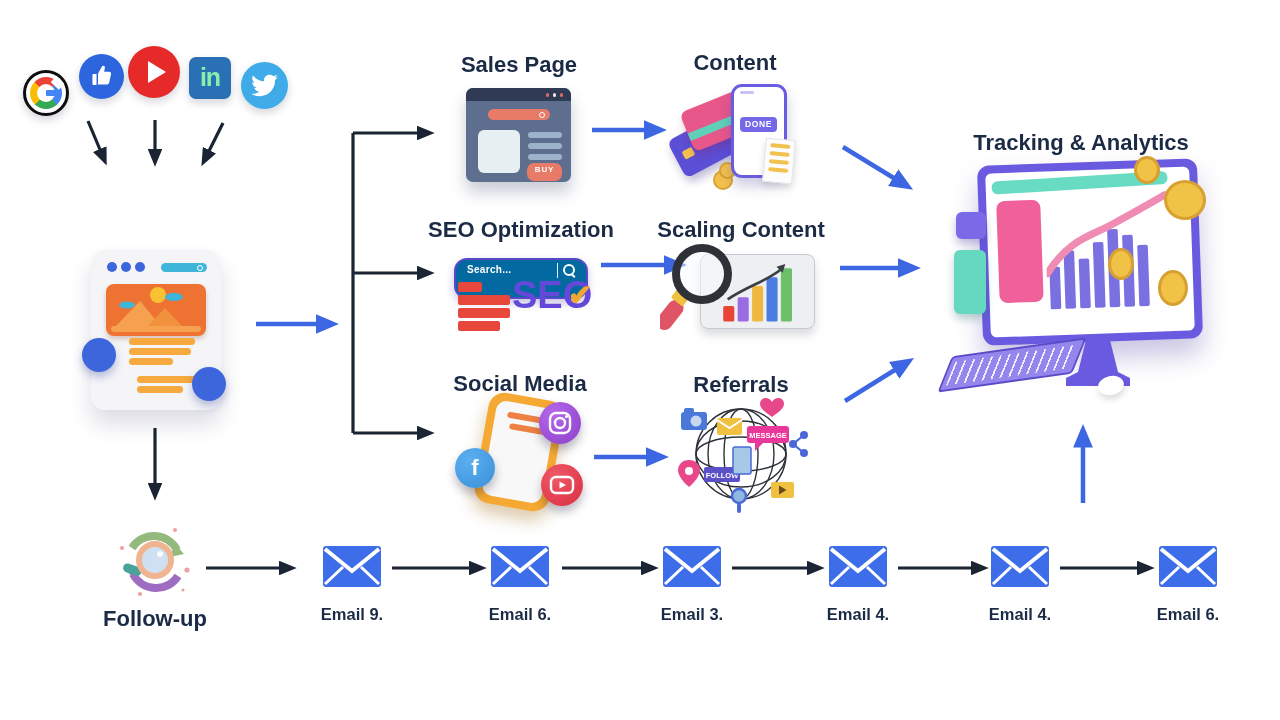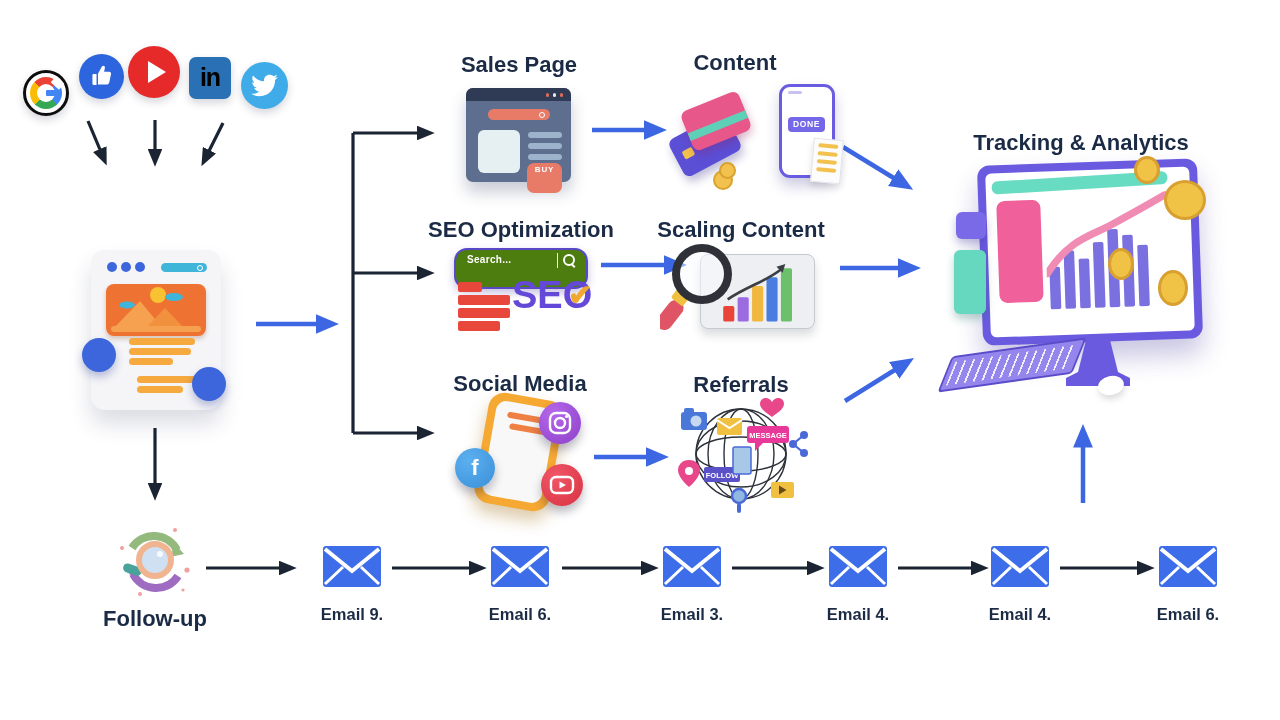--- a/index.html
+++ b/index.html
@@ -21,21 +21,21 @@
      background:conic-gradient(from -45deg,#ea4335 0 90deg,#4285f4 90deg 180deg,#34a853 180deg 270deg,#fbbc05 270deg 360deg);}
   .google .hole{position:absolute;inset:11px;border-radius:50%;background:#fff;}
   .google .gap{position:absolute;right:3px;top:6px;width:11px;height:8px;background:#fff;transform:rotate(42deg);}
   .google .bar{position:absolute;right:5px;top:17px;width:15px;height:6px;background:#4285f4;border-radius:1px;}
   .fblike{left:79px;top:54px;width:45px;height:45px;background:#2c65dd;}
   .fblike svg{position:absolute;inset:8px;}
   .youtube{left:128px;top:46px;width:52px;height:52px;background:#e62a2a;}
   .youtube .play{position:absolute;left:20px;top:15px;width:0;height:0;
      border-left:18px solid #fff;border-top:11px solid transparent;border-bottom:11px solid transparent;}
   .linkedin{left:189px;top:57px;width:42px;height:42px;border-radius:7px;background:#2a70b5;
-     color:#000000;font-weight:bold;font-size:25px;text-align:center;line-height:40px;letter-spacing:-1px;
+     color:#86efac;font-weight:bold;font-size:25px;text-align:center;line-height:40px;letter-spacing:-1px;
      box-shadow:0 4px 8px rgba(20,30,60,.18);position:absolute;}
   .twitter{left:241px;top:62px;width:47px;height:47px;background:#3fabe8;}
   .twitter svg{position:absolute;inset:9px;}
 
   
   .offer{position:absolute;left:30px;top:186px;width:250px;text-align:center;
          font-variant:small-caps;font-weight:600;font-size:19px;letter-spacing:1.6px;
          color:#1e2c4c;line-height:23px;}
 
   
@@ -60,45 +60,45 @@
 
   
   .salespage{position:absolute;left:466px;top:88px;width:105px;height:94px;background:#5d6e8e;
       border-radius:7px;box-shadow:0 10px 16px rgba(40,50,90,.25);}
   .sp-header{position:absolute;left:0;top:0;right:0;height:13px;background:#2f3b54;border-radius:7px 7px 0 0;}
   .sp-header i{position:absolute;top:5px;width:3.5px;height:3.5px;border-radius:50%;}
   .sp-search{position:absolute;left:22px;top:21px;width:62px;height:11px;border-radius:6px;background:#e87a68;}
   .sp-search::after{content:"";position:absolute;right:5px;top:2.5px;width:4px;height:4px;border:1.4px solid #fff;border-radius:50%;}
   .sp-img{position:absolute;left:12px;top:42px;width:42px;height:43px;background:#e6eff2;border-radius:6px;}
   .sp-line{position:absolute;left:62px;width:34px;height:6px;border-radius:3px;background:#9db3cc;}
-  .sp-buy{position:absolute;left:61px;top:75px;width:35px;height:30px;border-radius:7px;background:#e87a68;
+  .sp-buy{position:absolute;left:61px;top:75px;width:35px;height:18px;border-radius:7px;background:#e87a68;
       color:#fff;font-size:8px;font-weight:bold;text-align:center;line-height:13px;letter-spacing:.8px;}
 
   
   .purchase{position:absolute;left:673px;top:82px;width:122px;height:110px;}
   .pc-card{position:absolute;border-radius:7px;}
   .pc-card.purple{left:0px;top:42px;width:64px;height:42px;background:#5b4fd6;transform:rotate(-28deg);
       box-shadow:0 6px 10px rgba(40,30,120,.3);}
   .pc-card.purple .chip{position:absolute;left:8px;top:16px;width:11px;height:9px;border-radius:2px;background:#f2c14e;}
   .pc-card.pink{left:12px;top:18px;width:62px;height:42px;background:#e8578a;transform:rotate(-22deg);overflow:hidden;
       box-shadow:0 5px 9px rgba(150,30,90,.3);}
   .pc-card.pink .stripe{position:absolute;left:0;top:22px;width:100%;height:8px;background:#5fd0b8;}
   .pc-phone{position:absolute;left:58px;top:2px;width:56px;height:94px;background:#fff;border:3.5px solid #6a5ce0;
-      border-radius:11px;box-sizing:border-box;box-shadow:0 8px 14px rgba(60,50,140,.25);margin-left:48px;}
+      border-radius:11px;box-sizing:border-box;box-shadow:0 8px 14px rgba(60,50,140,.25);}
   .pc-phone::before{content:"";position:absolute;left:6px;top:4px;width:14px;height:3px;border-radius:2px;background:#c8c2f0;}
   .pc-done{position:absolute;left:6px;top:30px;width:37px;height:15px;border-radius:4px;background:#7468e8;
       color:#fff;font-size:8.5px;font-weight:bold;text-align:center;line-height:15px;letter-spacing:.6px;}
   .pc-receipt{position:absolute;right:-10px;bottom:-8px;width:28px;height:42px;background:#fcfcfd;
       border:1px solid #e2e2ea;transform:rotate(5deg);box-shadow:0 4px 7px rgba(0,0,0,.12);}
   .pc-receipt i{display:block;margin:4px 4px 0 4px;height:4px;border-radius:2px;background:#f2c14e;}
   .pc-coin{position:absolute;border-radius:50%;background:#f2c14e;border:2px solid #d8a32e;box-sizing:border-box;}
 
   
   .seo{position:absolute;left:452px;top:246px;width:140px;height:88px;}
-  .seo-pill{position:absolute;left:2px;top:2px;width:134px;height:41px;border-radius:13px;background:#4d7c0f;
+  .seo-pill{position:absolute;left:2px;top:12px;width:134px;height:41px;border-radius:13px;background:#0369a1;
       border:2px solid #5948c8;box-sizing:border-box;box-shadow:0 4px 8px rgba(70,50,160,.3);}
   .seo-ph{position:absolute;left:11px;top:4px;font-size:10px;font-weight:bold;color:#fff;letter-spacing:.3px;}
   .seo-div{position:absolute;right:28px;top:3px;width:1.5px;height:15px;background:#fff;opacity:.9;}
   .seo-mag{position:absolute;right:11px;top:4px;width:8px;height:8px;border:2px solid #fff;border-radius:50%;}
   .seo-mag::after{content:"";position:absolute;left:7px;top:7px;width:2px;height:5px;background:#fff;transform:rotate(-45deg);}
   .seo-bars i{position:absolute;left:6px;height:10px;border-radius:2px;background:#e8473c;display:block;}
   .seo-word{position:absolute;left:60px;top:28px;font-size:38px;font-weight:800;color:#6448d8;font-family:"Liberation Sans",sans-serif;}
   .seo-check{position:absolute;left:116px;top:32px;font-size:29px;font-weight:900;color:#f0a830;}
 
   

